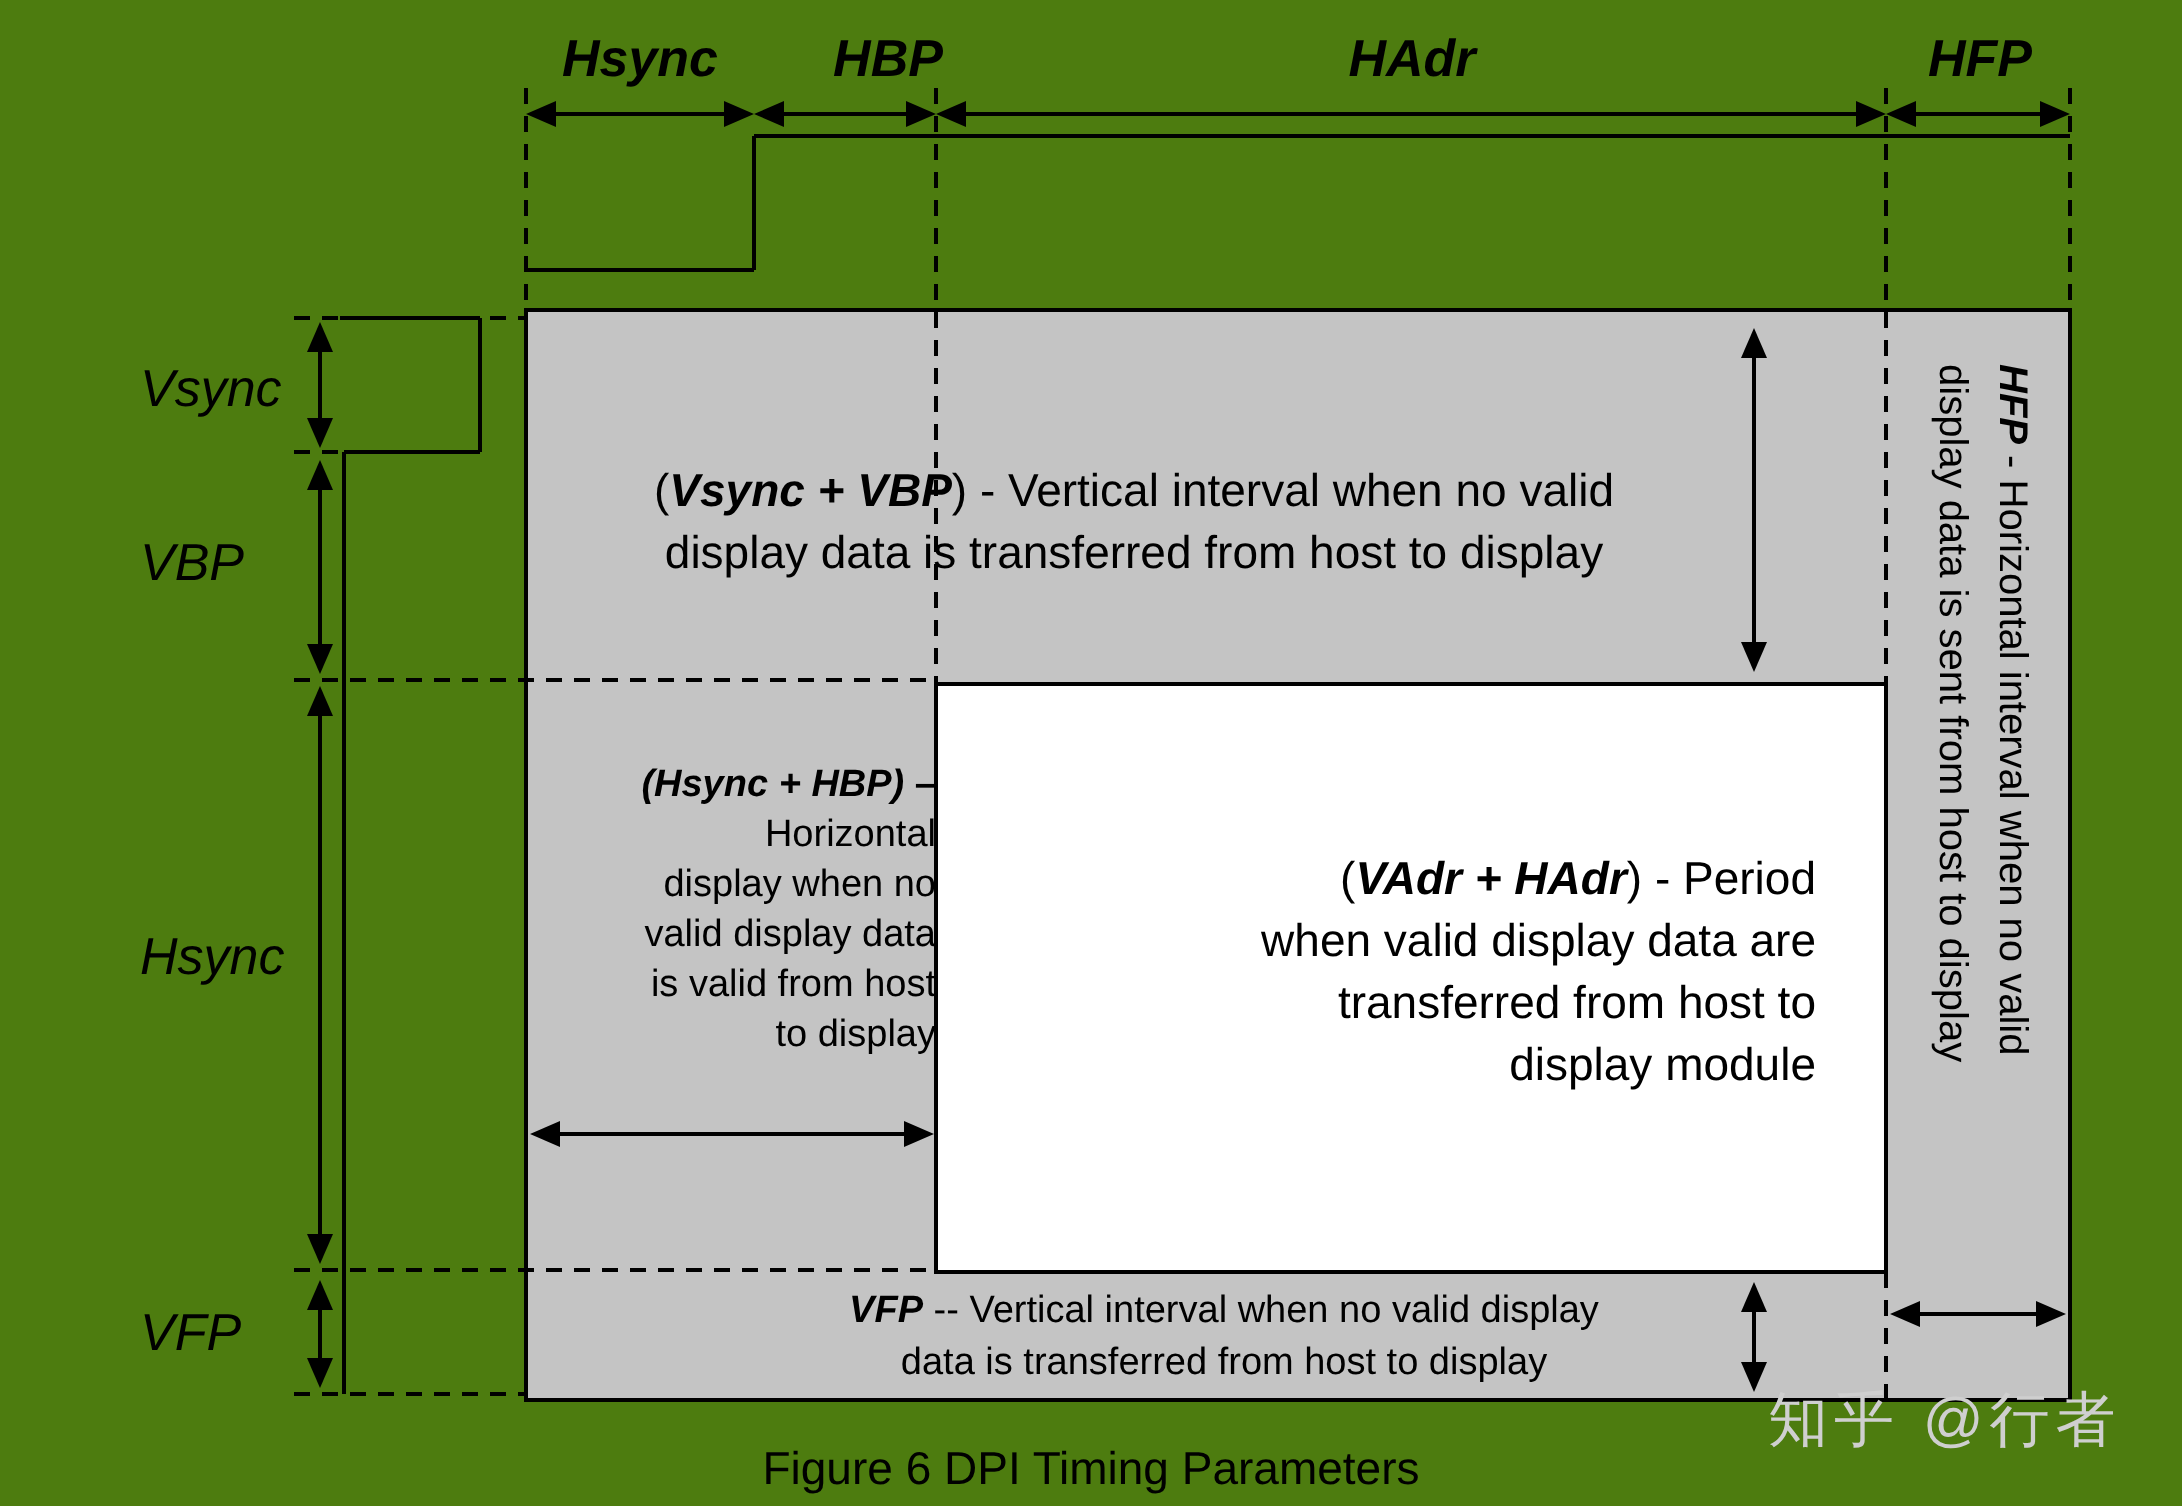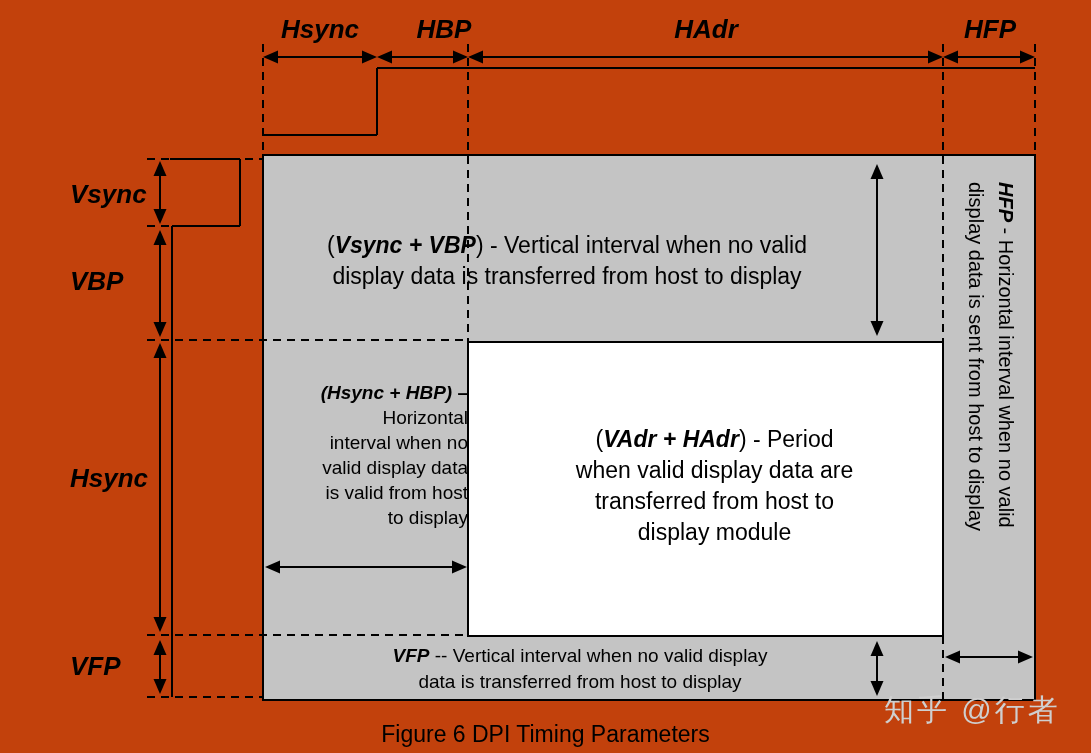--- a/index.html
+++ b/index.html
@@ -1,28 +1,28 @@
 <!DOCTYPE html>
 <html><head>
 <meta charset="utf-8">
 <style>
   html,body{margin:0;padding:0;background:#ffffff;}
   .stage{
-    position:relative;width:1091px;height:753px;background:#c2410c;color:#000;
+    position:relative;width:1091px;height:753px;background:#4d7c0f;color:#000;
     font-family:"Liberation Sans","DejaVu Sans",sans-serif;overflow:hidden;
   }
   .stage svg{position:absolute;left:0;top:0;}
   .abs{position:absolute;}
   .bi{font-weight:bold;font-style:italic;}
   .hlbl{top:14px;width:150px;text-align:center;font-size:26px;font-weight:bold;font-style:italic;}
-  .vlbl{left:70px;font-size:26px;font-weight:bold;font-style:italic;}
+  .vlbl{left:70px;font-size:26px;font-weight:normal;font-style:italic;}
   .band{left:273px;top:230px;width:588px;text-align:center;font-size:23px;line-height:31px;}
   .leftcol{left:288px;top:380px;width:180px;font-size:19px;line-height:25px;text-align:right;}
-  .activebox{left:537px;top:424px;width:355px;font-size:23px;line-height:31px;text-align:center;}
-  .strip{left:265px;top:643px;width:630px;text-align:center;font-size:19px;line-height:26px;}
+  .activebox{left:553px;top:424px;width:355px;font-size:23px;line-height:31px;text-align:right;}
+  .strip{left:265px;top:643px;width:630px;text-align:center;font-size:19px;line-height:26px;padding-left:32px;}
   .vtext{left:961px;top:182px;height:490px;writing-mode:vertical-rl;text-orientation:mixed;
          font-size:20px;line-height:30px;white-space:nowrap;}
   .caption{left:0;top:721px;width:1091px;text-align:center;font-size:23px;font-weight:normal;}
   .watermark{left:884px;top:690px;font-size:30px;color:#cfcfcf;letter-spacing:3px;white-space:nowrap;}
 </style>
 </head>
 <body>
 
 <div class="stage">
 
@@ -95,21 +95,21 @@
   <div class="abs vlbl" style="top:651px;">VFP</div>
 
   <div class="abs band">
     <div><span>(</span><span class="bi">Vsync + VBP</span><span>) - Vertical interval when no valid</span></div>
     <div>display data is transferred from host to display</div>
   </div>
 
   <div class="abs leftcol">
     <div><span class="bi">(Hsync + HBP)</span><span style="font-weight:bold;"> –</span></div>
     <div>Horizontal</div>
-    <div>interval when no</div>
+    <div>display when no</div>
     <div>valid display data</div>
     <div>is valid from host</div>
     <div>to display</div>
   </div>
 
   <div class="abs activebox">
     <div><span>(</span><span class="bi">VAdr + HAdr</span><span>) - Period</span></div>
     <div>when valid display data are</div>
     <div>transferred from host to</div>
     <div>display module</div>

